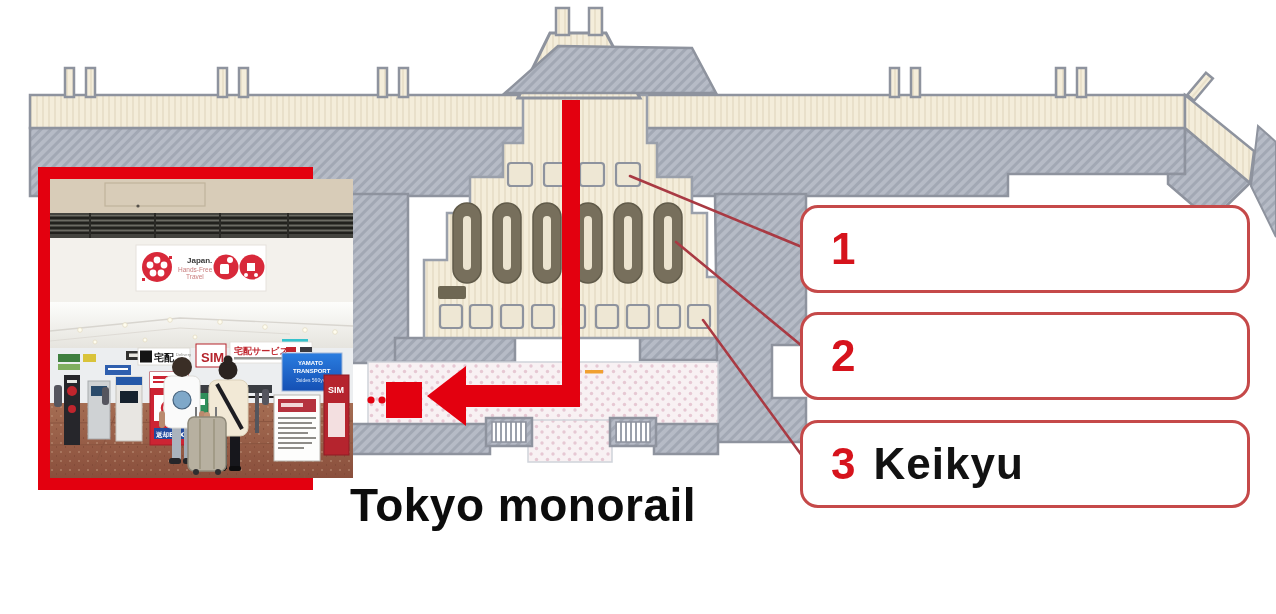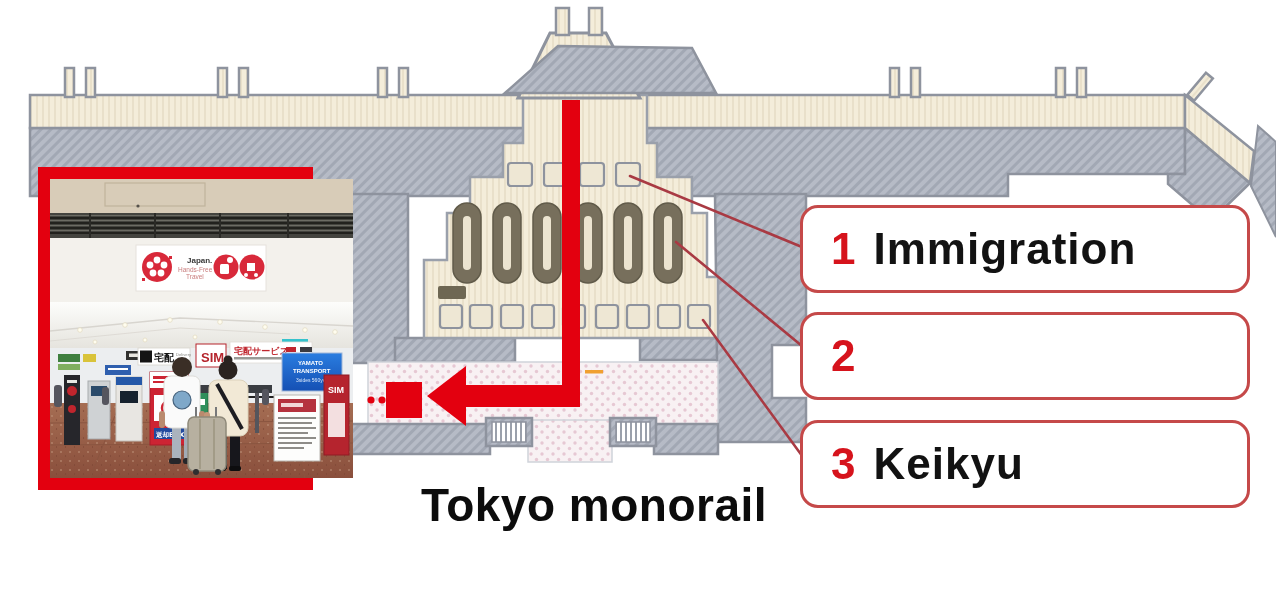--- a/index.html
+++ b/index.html
@@ -21,22 +21,22 @@
   .legend-box .num{
     color:#d6131c;font-size:44px;font-weight:bold;letter-spacing:1px;margin-right:17px;
   }
   .legend-box .lbl{
     color:#121212;font-size:44px;font-weight:bold;letter-spacing:1px;white-space:nowrap;
   }
   #legend-1{top:205px;}
   #legend-2{top:312px;}
   #legend-3{top:420px;}
   .caption{
-    position:absolute;left:364px;top:477px;width:460px;z-index:4;
-    text-align:center;color:#0c0c0c;font-size:46px;font-weight:bold;
+    position:absolute;left:350px;top:477px;width:460px;z-index:4;
+    color:#0c0c0c;font-size:46px;font-weight:bold;
     letter-spacing:0.5px;line-height:1.22;
   }
 </style>
 </head>
 <body>
 
 <svg id="map-svg" width="1276" height="614" viewBox="0 0 1276 614">
   <defs>
     <pattern id="hatch" width="7" height="7" patternUnits="userSpaceOnUse" patternTransform="rotate(45)">
       <rect width="7" height="7" fill="#b6bbc6"></rect>
@@ -408,21 +408,20 @@
       <line x1="150" y1="240" x2="150" y2="290" stroke="#9b947f" stroke-width="1.5"></line>
       <line x1="164" y1="240" x2="164" y2="290" stroke="#9b947f" stroke-width="1.5"></line>
       <circle cx="146" cy="293" r="3" fill="#2e2e30"></circle>
       <circle cx="168" cy="293" r="3" fill="#2e2e30"></circle>
     </g>
   </svg>
 </div>
 
 <div class="legend-box" id="legend-1">
   <span class="num">1</span>
-  <span class="lbl">Immigration</span>
 </div>
 <div class="legend-box" id="legend-2">
   <span class="num">2</span>
 </div>
 <div class="legend-box" id="legend-3">
   <span class="num">3</span>
   <span class="lbl">Keikyu</span>
 </div>
 
 <div class="caption">

